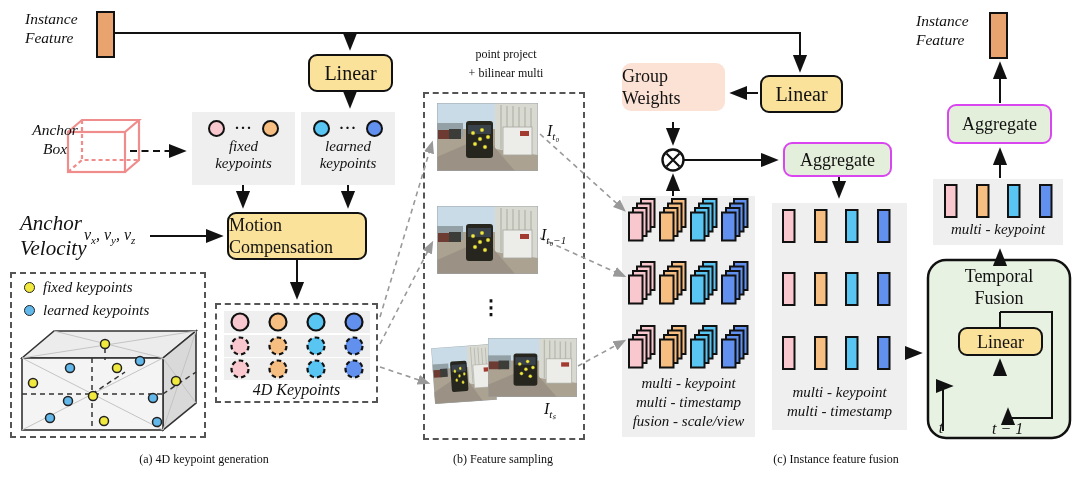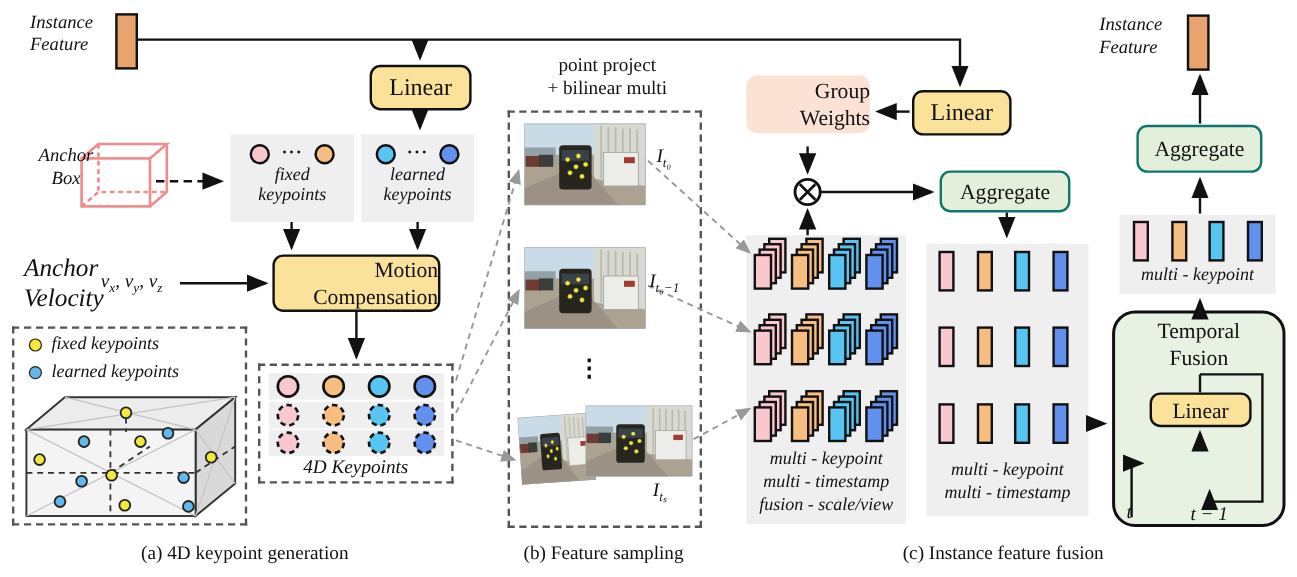--- a/index.html
+++ b/index.html
@@ -9,26 +9,26 @@
   html,body{margin:0;padding:0;background:#fff;}
   #canvas{position:relative;width:1081px;height:481px;background:#fff;overflow:hidden;
           font-family:"Liberation Serif",serif;color:#111;}
   .abs{position:absolute;}
   .panel{background:var(--panel-gray);z-index:0;}
   .dashed-box{border:2px dashed #555;z-index:0;box-sizing:border-box;}
   #decor-svg{position:absolute;left:0;top:0;z-index:1;pointer-events:none;}
   .lbl{z-index:2;line-height:1.2;}
   .it{font-style:italic;}
   .ctr{text-align:center;}
-  .box{z-index:2;display:flex;align-items:center;justify-content:center;text-align:right;
+  .box{z-index:2;display:flex;align-items:center;justify-content:center;text-align:left;
        box-sizing:border-box;}
   .box-yellow{background:var(--box-yellow);border:2px solid #111;border-radius:9px;}
-  .box-green{background:var(--box-green);border:2px solid #0f766e;border-radius:9px;}
+  .box-green{background:var(--box-green);border:2px solid #d946ef;border-radius:9px;}
   .box-peach{background:var(--box-peach);border:none;border-radius:9px;}
-  .fs20{font-size:20px;} .fs18{font-size:18px;line-height:22px;} .fs16{font-size:16px;}
+  .fs20{font-size:20px;} .fs18{font-size:18px;line-height:22px;} .fs16{font-size:12px;}
   .fs15{font-size:15px;line-height:19px;}
   .kp-row{display:flex;align-items:center;justify-content:center;gap:9px;margin-top:8px;}
   .kp-circle{width:13px;height:13px;border:2px solid #111;border-radius:50%;display:inline-block;}
   .ell{font-weight:bold;font-size:15px;letter-spacing:1px;}
   .panel-label{width:72px;margin:1px auto 0;text-align:center;font-style:italic;font-size:15px;line-height:17px;}
   .legend-item{display:flex;align-items:center;gap:8px;z-index:2;position:absolute;}
   .legend-dot{width:9px;height:9px;border:1.5px solid #222;border-radius:50%;display:inline-block;}
   sub{font-size:11px;}
   .mathlbl{font-size:16px;font-style:italic;z-index:2;}
 </style>

